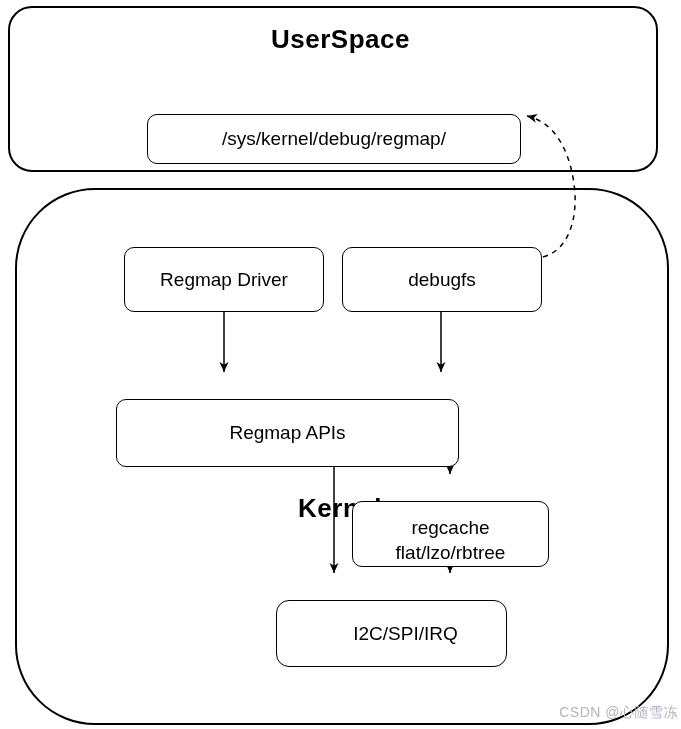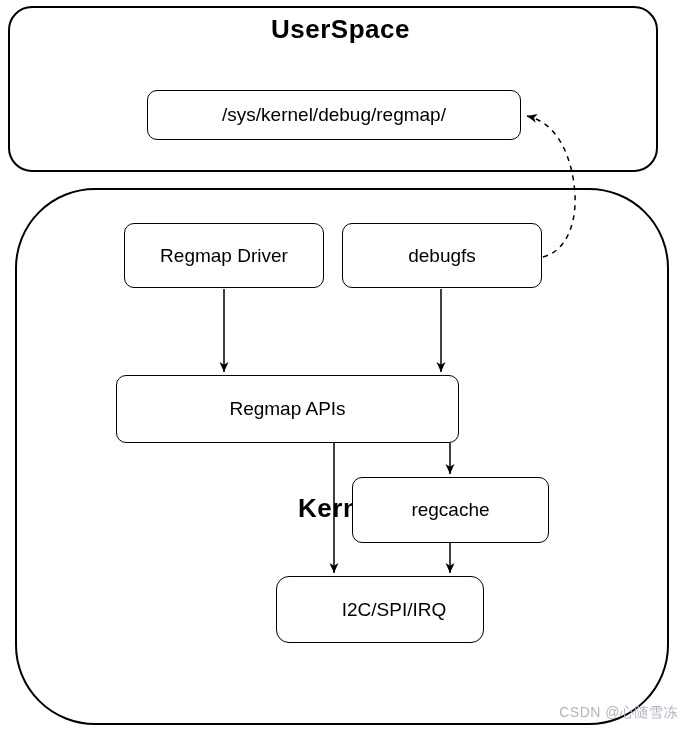--- a/index.html
+++ b/index.html
@@ -9,33 +9,33 @@
   }
   .container-box{
     position:absolute;background:#ffffff;border:2px solid #000;z-index:0;
   }
   .container-title{
     position:absolute;width:100%;text-align:center;
     font-size:26px;font-weight:bold;letter-spacing:0.5px;z-index:2;
   }
   #userspace-box{left:8px;top:6px;width:646px;height:162px;border-radius:24px;}
   #kernel-box{left:15px;top:188px;width:650px;height:533px;border-radius:80px;}
-  #userspace-title{top:14px;}
+  #userspace-title{top:24px;}
   #kernel-title{top:493px;}
   .node{
     position:absolute;background:#ffffff;border:1.5px solid #000;border-radius:10px;
     display:flex;flex-direction:column;align-items:center;justify-content:center;
-    font-size:19px;line-height:1.35;text-align:center;z-index:2;box-sizing:border-box;
+    font-size:19px;line-height:1.35;text-align:center;z-index:2;box-sizing:border-box;margin-top:24px;
   }
   #node-sysfs{left:147px;top:90px;width:374px;height:50px;}
   #node-regmap-driver{left:124px;top:223px;width:200px;height:65px;text-align:center;}
   #node-debugfs{left:342px;top:223px;width:200px;height:65px;}
   #node-regmap-apis{left:116px;top:375px;width:343px;height:68px;}
-  #node-regcache{left:352px;top:477px;width:197px;height:66px;}
-  #node-bus{left:276px;top:576px;width:208px;height:67px;border-radius:13px;padding-left:28px;}
+  #node-regcache{left:352px;top:477px;width:197px;height:66px;justify-content:flex-end;}
+  #node-bus{left:276px;top:576px;width:231px;height:67px;border-radius:13px;padding-left:28px;}
   #edge-layer{position:absolute;left:0;top:0;z-index:1;}
   #watermark{
     position:absolute;right:3px;top:704px;z-index:3;
     font-size:14px;color:#b6b2c0;letter-spacing:0.5px;
   }
 </style>
 </head>
 <body>
 
 <div class="container-box" id="userspace-box"></div>
@@ -75,19 +75,20 @@
 <div class="node" id="node-debugfs">
   <span>debugfs</span>
 </div>
 
 <div class="node" id="node-regmap-apis">
   <span>Regmap APIs</span>
 </div>
 
 <div class="node" id="node-regcache">
   <span>regcache</span>
+  <span>flat/lzo/rbtree</span>
 </div>
 
 <div class="node" id="node-bus">
   <span>I2C/SPI/IRQ</span>
 </div>
 
 <div id="watermark">CSDN @心随雪冻</div>
 
 </body></html>

